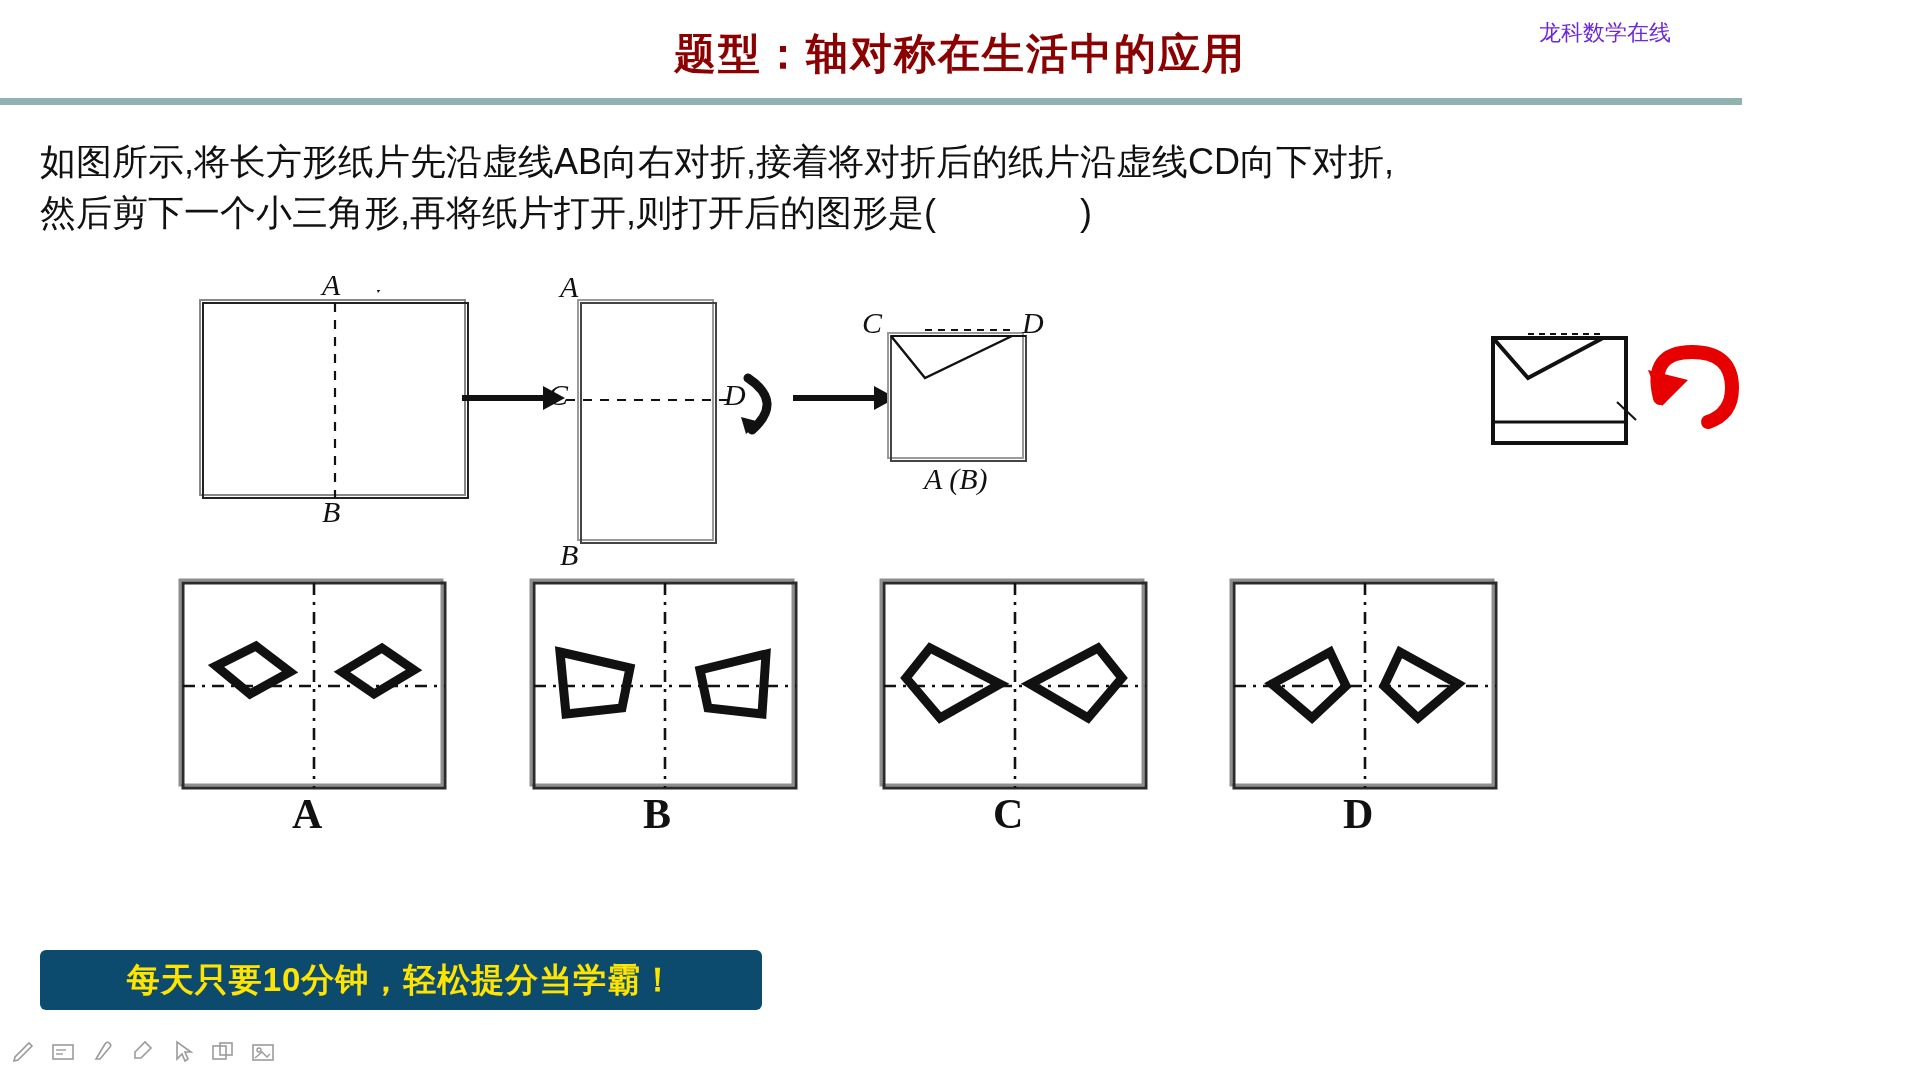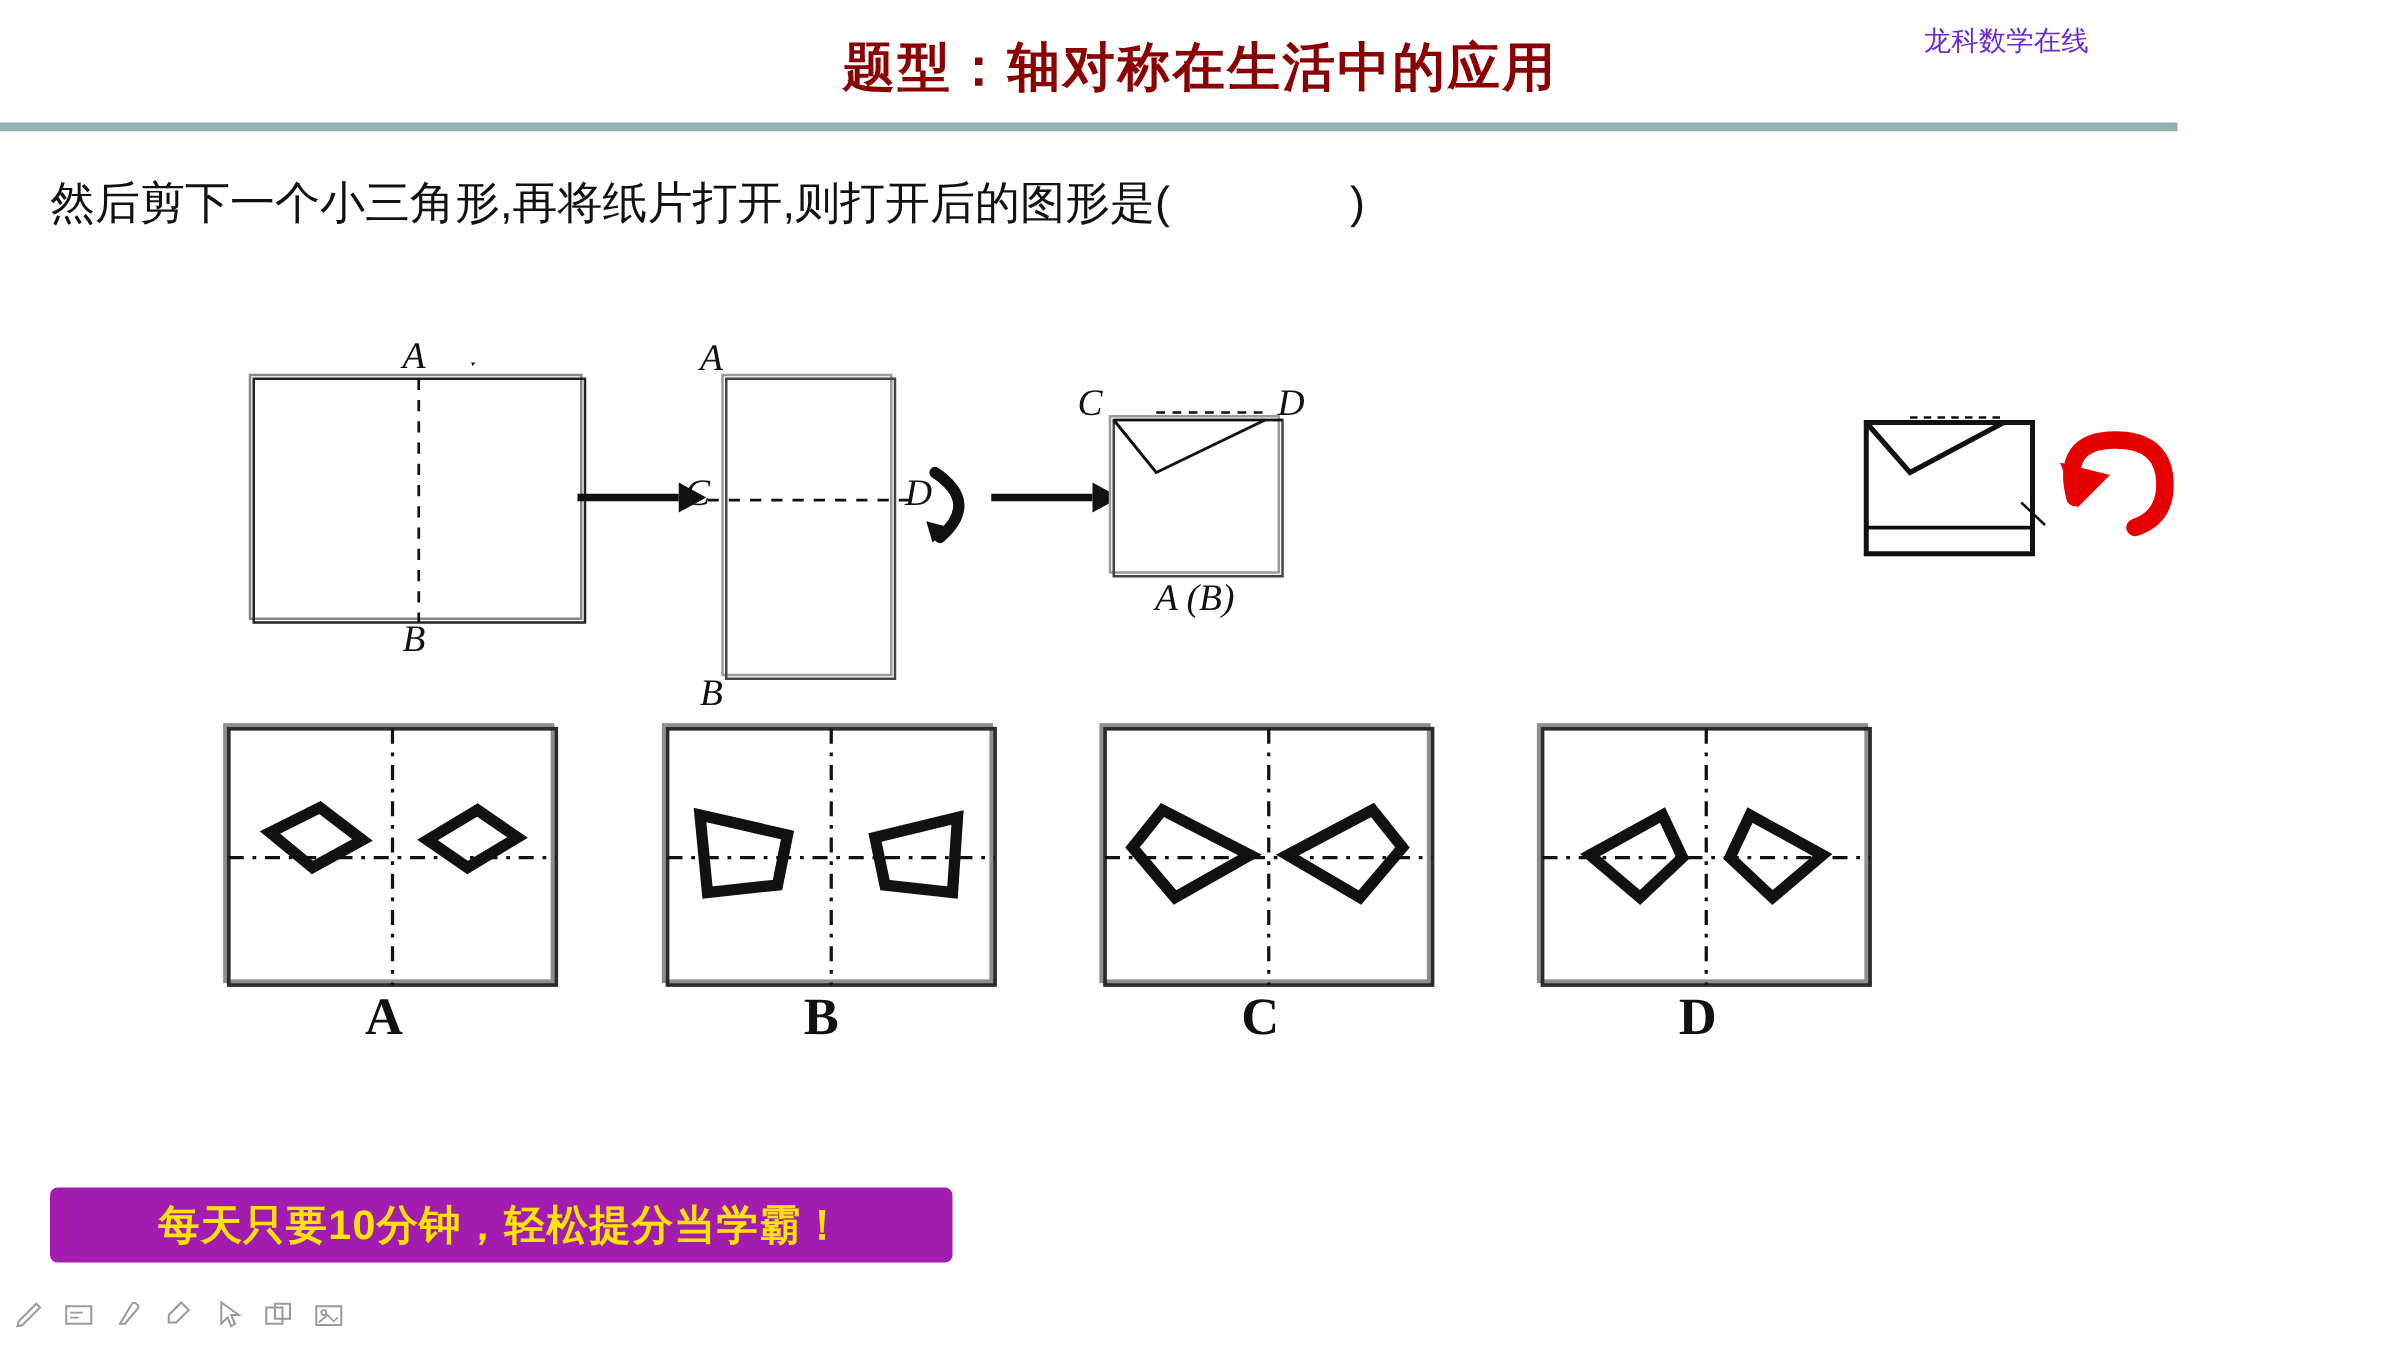--- a/index.html
+++ b/index.html
@@ -93,21 +93,21 @@
     color: #111;
   }
 
   
   .banner {
     position: absolute;
     left: 40px;
     top: 950px;
     width: 722px;
     height: 60px;
-    background: #a21caf;
+    background: #0c4a6e;
     border-radius: 6px;
     display: flex;
     align-items: center;
     justify-content: center;
   }
   .banner span {
     color: #ffe400;
     font-size: 33px;
     font-weight: bold;
     letter-spacing: 1px;
@@ -131,20 +131,21 @@
 
 <div class="header">
   <div class="title">题型：轴对称在生活中的应用</div>
   <div class="rule"></div>
   <div class="logo">
     <div class="logo-sub">龙科数学在线</div>
   </div>
 </div>
 
 <div class="question">
+  <div>如图所示,将长方形纸片先沿虚线AB向右对折,接着将对折后的纸片沿虚线CD向下对折,</div>
   <div>然后剪下一个小三角形,再将纸片打开,则打开后的图形是(　　　　)</div>
 </div>
 
 <div class="figure">
 
   <svg width="1920" height="620" viewBox="0 0 1920 620">
 
     <g>
       <rect x="200" y="10" width="265" height="195" fill="#ffffff" stroke="#888" stroke-width="2"></rect>
       <rect x="203" y="13" width="265" height="195" fill="none" stroke="#222" stroke-width="2"></rect>

